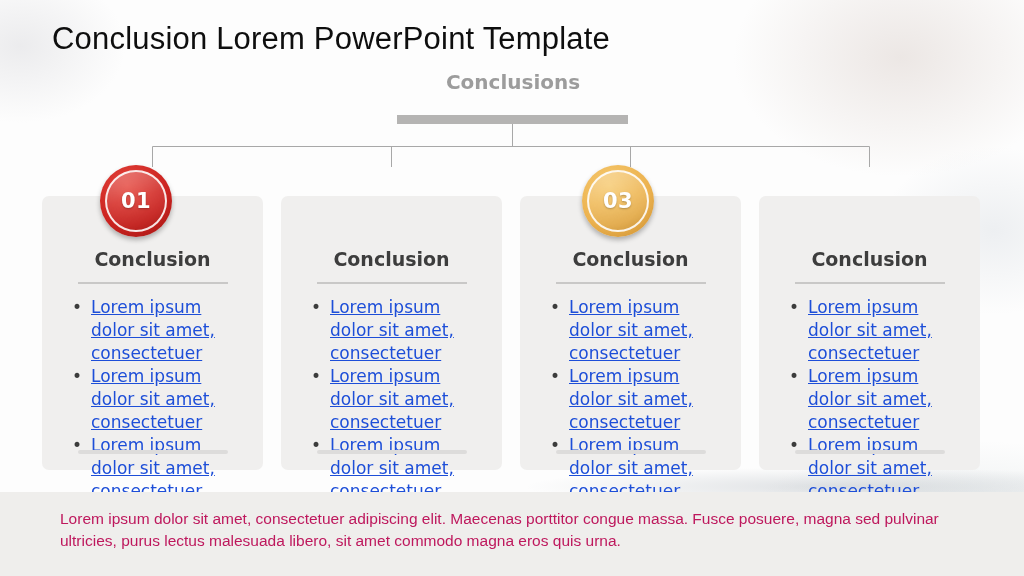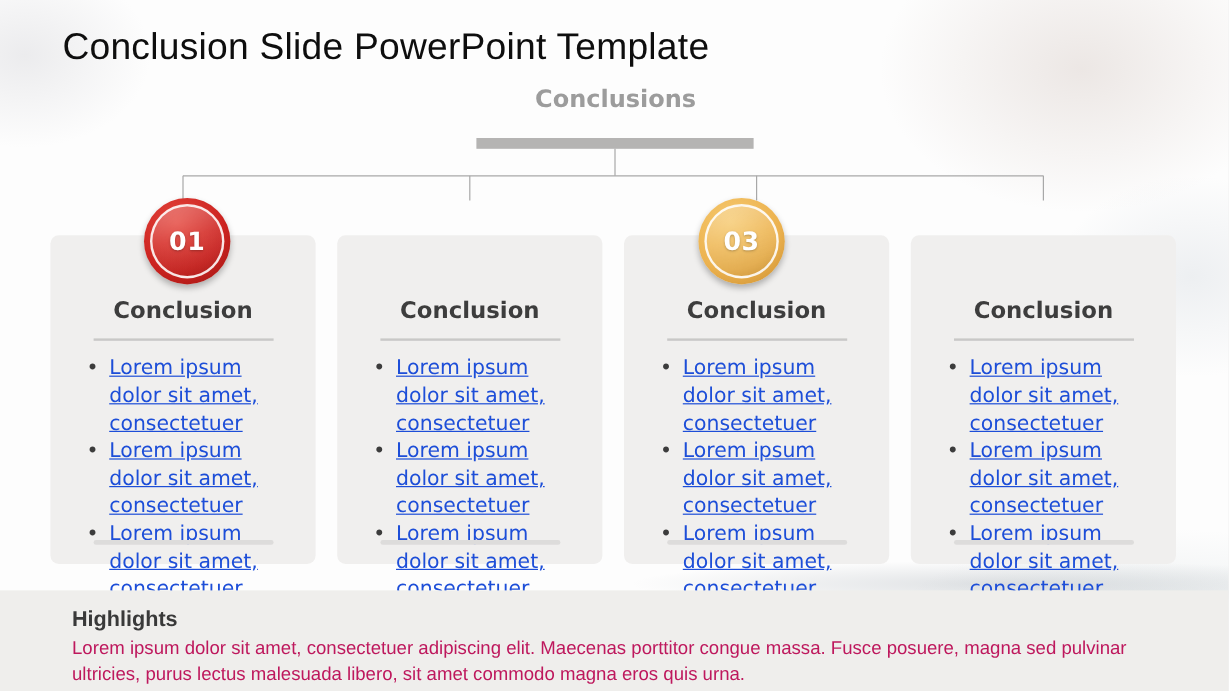--- a/index.html
+++ b/index.html
@@ -53,21 +53,21 @@
   .accent-2{background:radial-gradient(circle at 38% 28%, #4aa3dd, #1f86ca 58%, #145f97 100%);}
   .accent-3{background:radial-gradient(circle at 38% 28%, #f6c96f, #ecb24f 58%, #c98c2e 100%);}
   .accent-4{background:radial-gradient(circle at 38% 28%, #7d848d, #5f6670 58%, #41474e 100%);}
   
   .card{
     position:absolute;top:196px;width:221px;height:274px;
     background:#f0efee;border-radius:7px;box-sizing:border-box;
     padding:50px 20px 0 20px;z-index:2;
   }
   .card-1{left:42px;} .card-2{left:281px;} .card-3{left:520px;} .card-4{left:759px;}
-  .badge-1{left:120px;} .badge-2{left:355px;} .badge-3{left:582px;} .badge-4{left:833px;}
+  .badge-1{left:100px;} .badge-2{left:355px;} .badge-3{left:582px;} .badge-4{left:833px;}
   .card-title{
     margin:0;text-align:center;font-size:19px;font-weight:bold;
     color:#3d3d3d;line-height:26px;
   }
   .card-underline{width:150px;height:2px;background:#c9c8c7;margin:10px auto 0;}
   .card-bullets{margin:12px 0 0;padding:0 0 0 8px;list-style:none;}
   .card-bullets li{
     position:relative;padding-left:21px;
     font-size:17px;line-height:23px;color:#1d4ed8;text-decoration:underline;
   }
@@ -91,21 +91,21 @@
     margin:3px 0 0;font-size:15.5px;line-height:21.5px;color:#be185d;
     max-width:915px;
   }
 </style>
 </head>
 <body>
 
 <div class="slide">
   <div class="bg-photo"></div>
 
-  <h1 class="page-title">Conclusion Slide PowerPoint Template</h1>
+  <h1 class="page-title">Conclusion Lorem PowerPoint Template</h1>
 
   <h2 class="diagram-title">Conclusions</h2>
   <div class="title-bar"></div>
 
   <svg class="connectors" width="1024" height="200" viewBox="0 0 1024 200">
     <g stroke="#a8a8a8" stroke-width="1" fill="none">
       <line x1="512.5" y1="124" x2="512.5" y2="146.5"></line>
       <line x1="152.5" y1="146.5" x2="869.5" y2="146.5"></line>
       <line x1="152.5" y1="146.5" x2="152.5" y2="167"></line>
       <line x1="391.5" y1="146.5" x2="391.5" y2="167"></line>
@@ -163,16 +163,15 @@
     <div class="card-underline"></div>
     <ul class="card-bullets">
       <li>Lorem ipsum dolor sit amet, consectetuer</li>
       <li>Lorem ipsum dolor sit amet, consectetuer</li>
       <li>Lorem ipsum dolor sit amet, consectetuer</li>
     </ul>
     <div class="card-footer-line"></div>
   </div>
 
   <div class="highlights">
-    <h4 class="highlights-title">Highlights</h4>
     <p class="highlights-body">Lorem ipsum dolor sit amet, consectetuer adipiscing elit. Maecenas porttitor congue massa. Fusce posuere, magna sed pulvinar ultricies, purus lectus malesuada libero, sit amet commodo magna eros quis urna.</p>
   </div>
 </div>
 
 </body></html>

